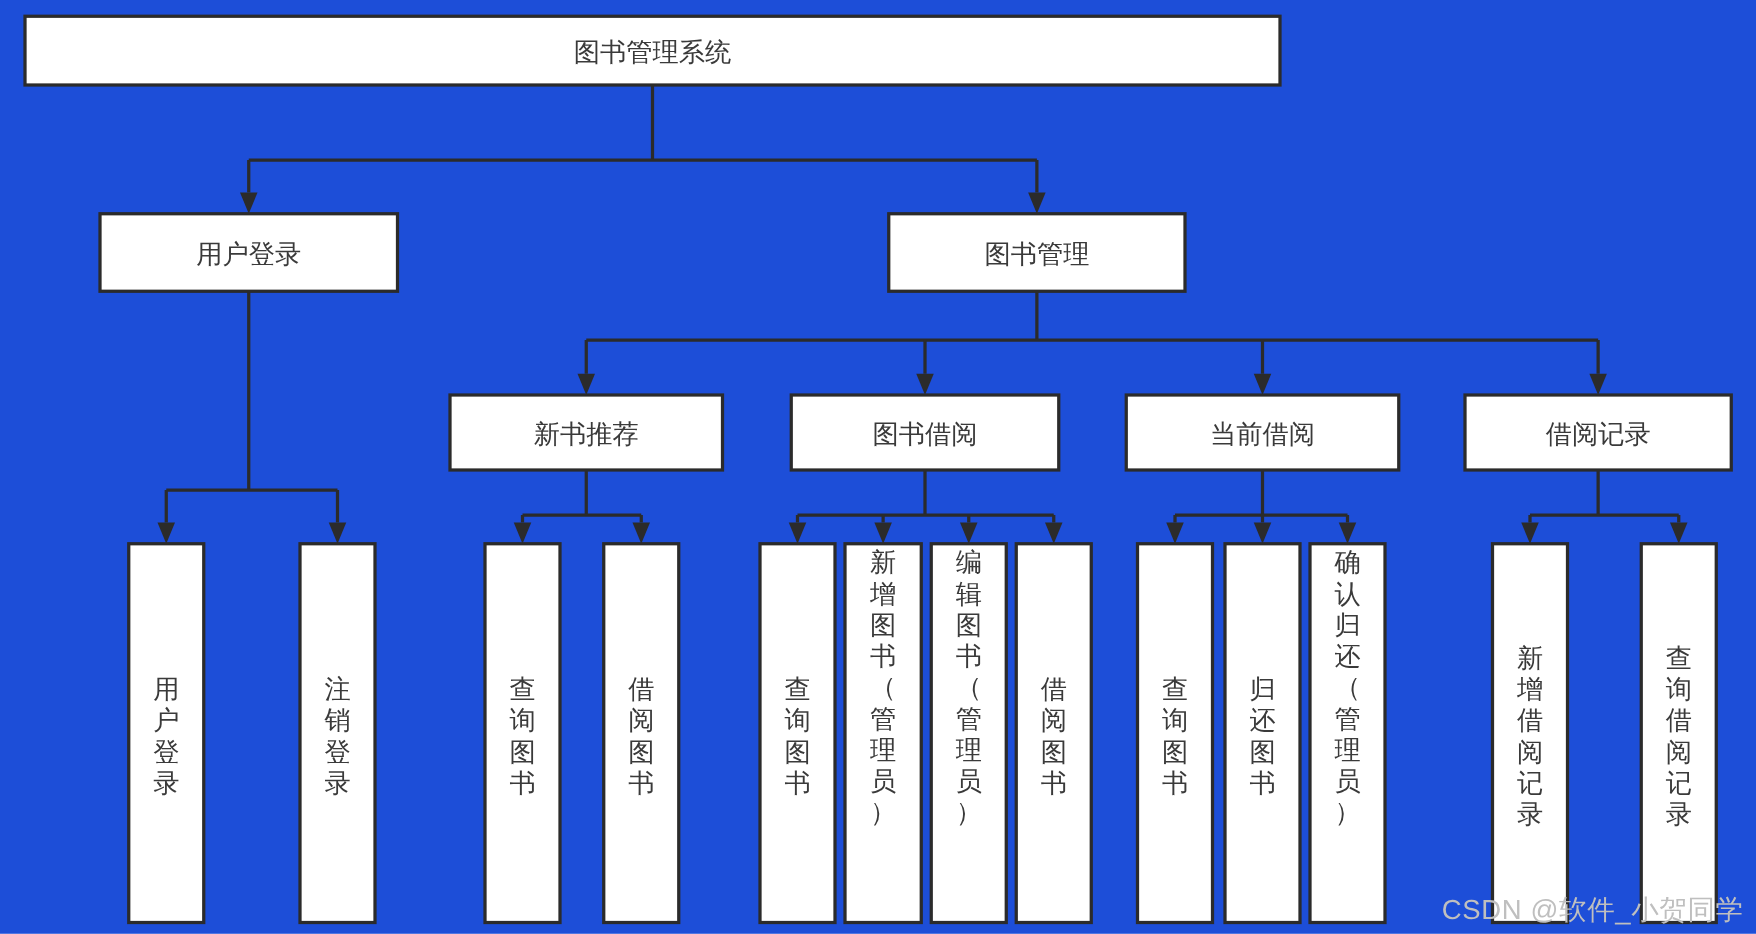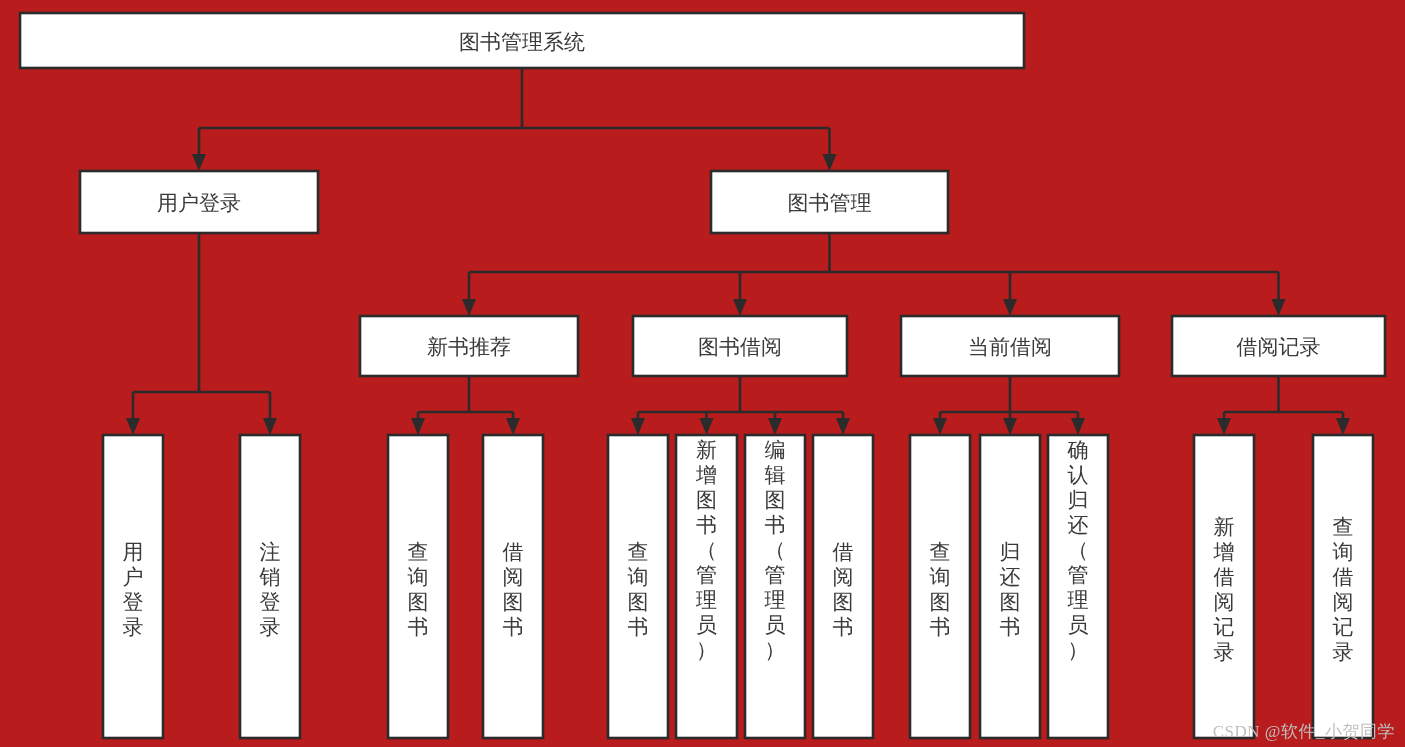--- a/index.html
+++ b/index.html
@@ -2,38 +2,38 @@
 <html><head>
 <meta charset="utf-8">
 <style>
   html,body{margin:0;padding:0;background:#ffffff;}
   body{
     width:1405px;height:747px;
     font-family:"Liberation Sans","DejaVu Sans",sans-serif;
     overflow:hidden;
     position:relative;
   }
-  #diagram-root{position:relative;width:1405px;height:747px;background:#b91c1c;}
+  #diagram-root{position:relative;width:1405px;height:747px;background:#1d4ed8;}
   svg#tree-svg{position:absolute;left:0;top:0;width:1405px;height:747px;}
   .node-box{fill:#ffffff;stroke:#2b2b2b;stroke-width:2.6;}
   .link-line{stroke:#2b2b2b;stroke-width:2.6;fill:none;}
   .arrow-head{fill:#2b2b2b;}
   .node-label{
     fill:#3a3a3a;
     font-family:"Liberation Sans","DejaVu Sans",sans-serif;
     text-anchor:middle;
   }
   .h-label{font-size:21px;}
   .v-label{font-size:21px;}
   .watermark{
     position:absolute;
     right:10px;bottom:4px;
     color:#bfbfbf;
-    font-size:17px;
-    font-family:Liberation Serif, serif;
+    font-size:22px;
+    font-family:Liberation Sans, sans-serif;
     letter-spacing:0.5px;
     white-space:nowrap;
     user-select:none;
   }
 </style>
 </head>
 <body>
 
 <div id="diagram-root">
   <svg id="tree-svg" viewBox="0 0 1405 747">

